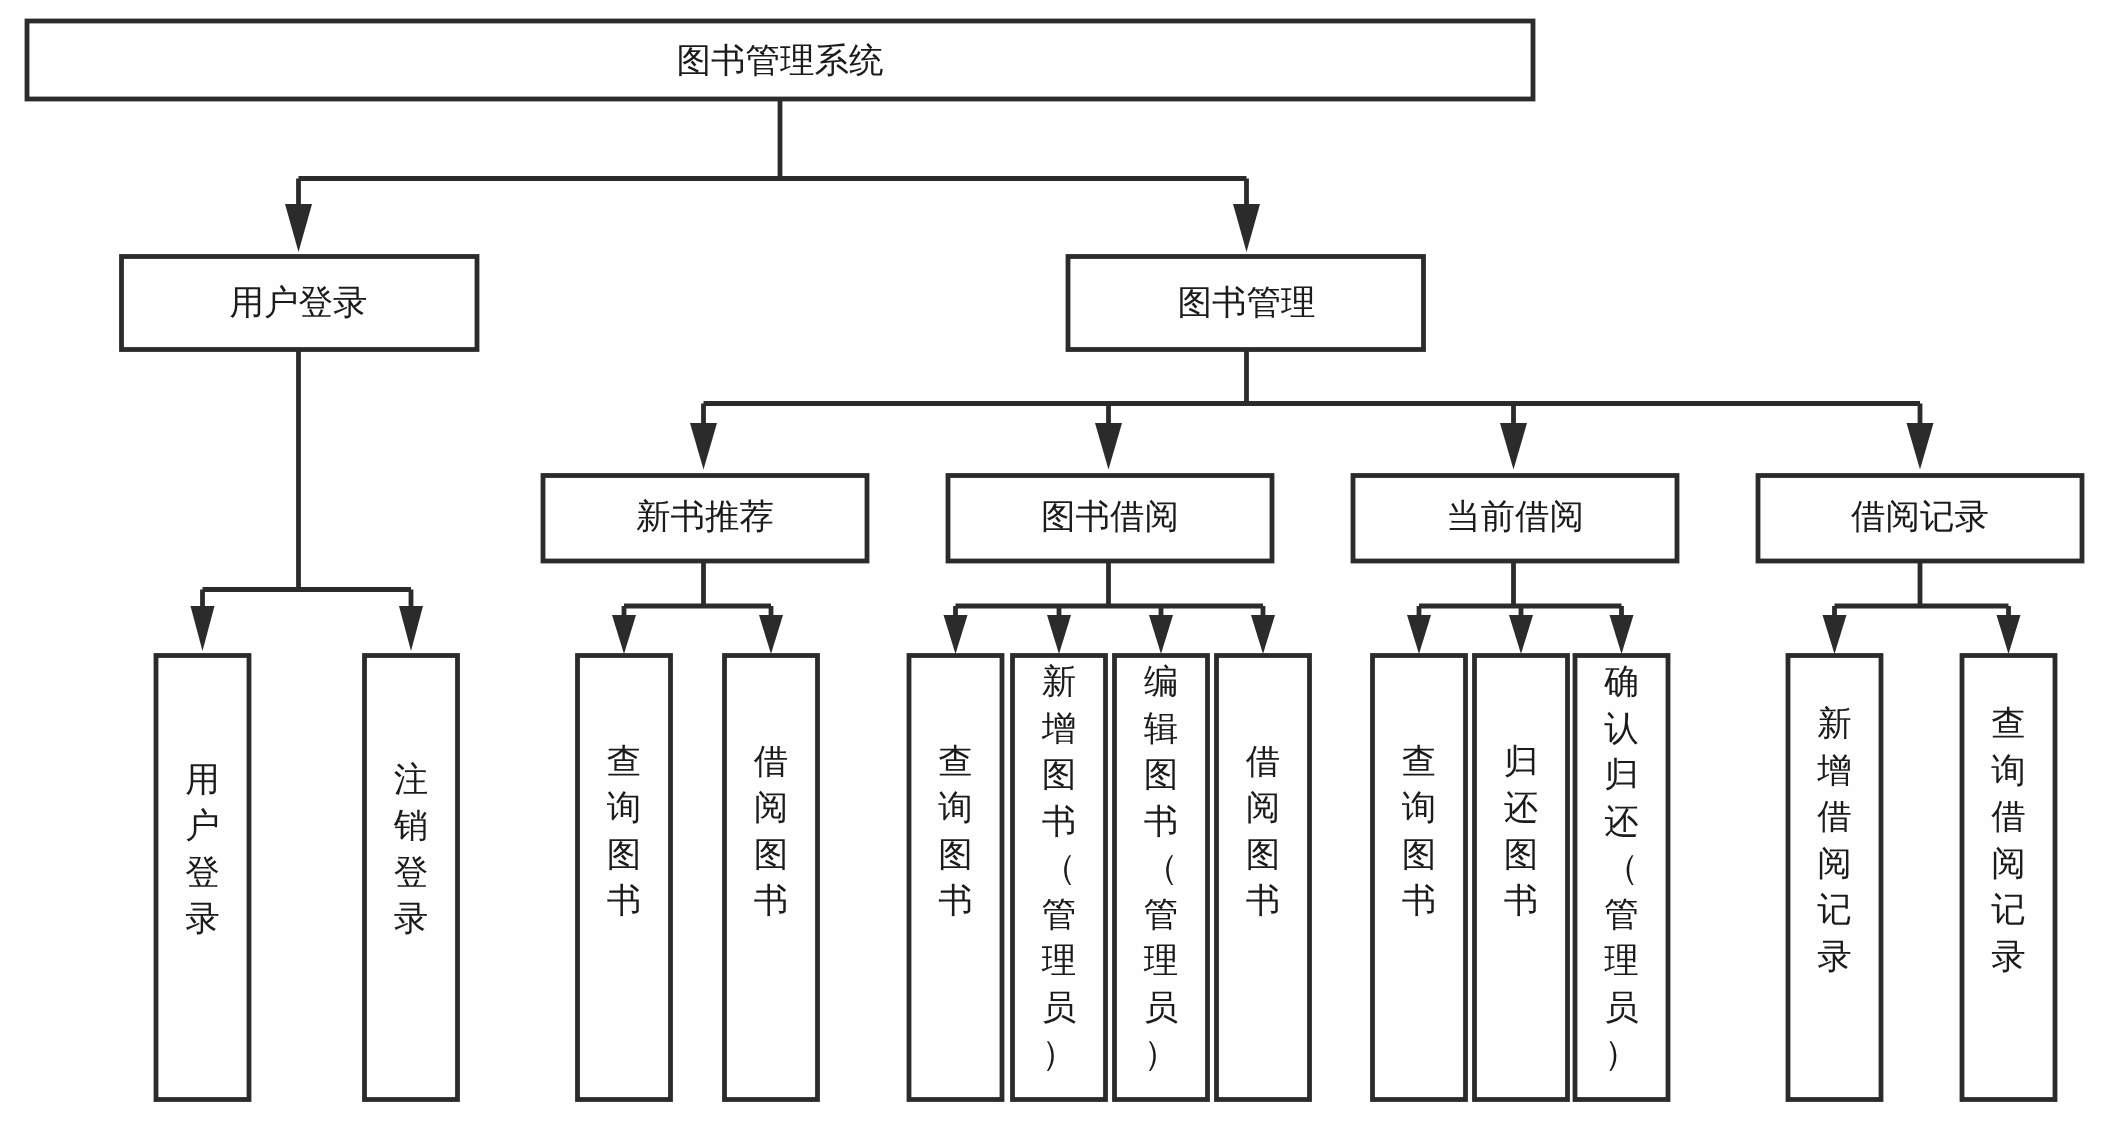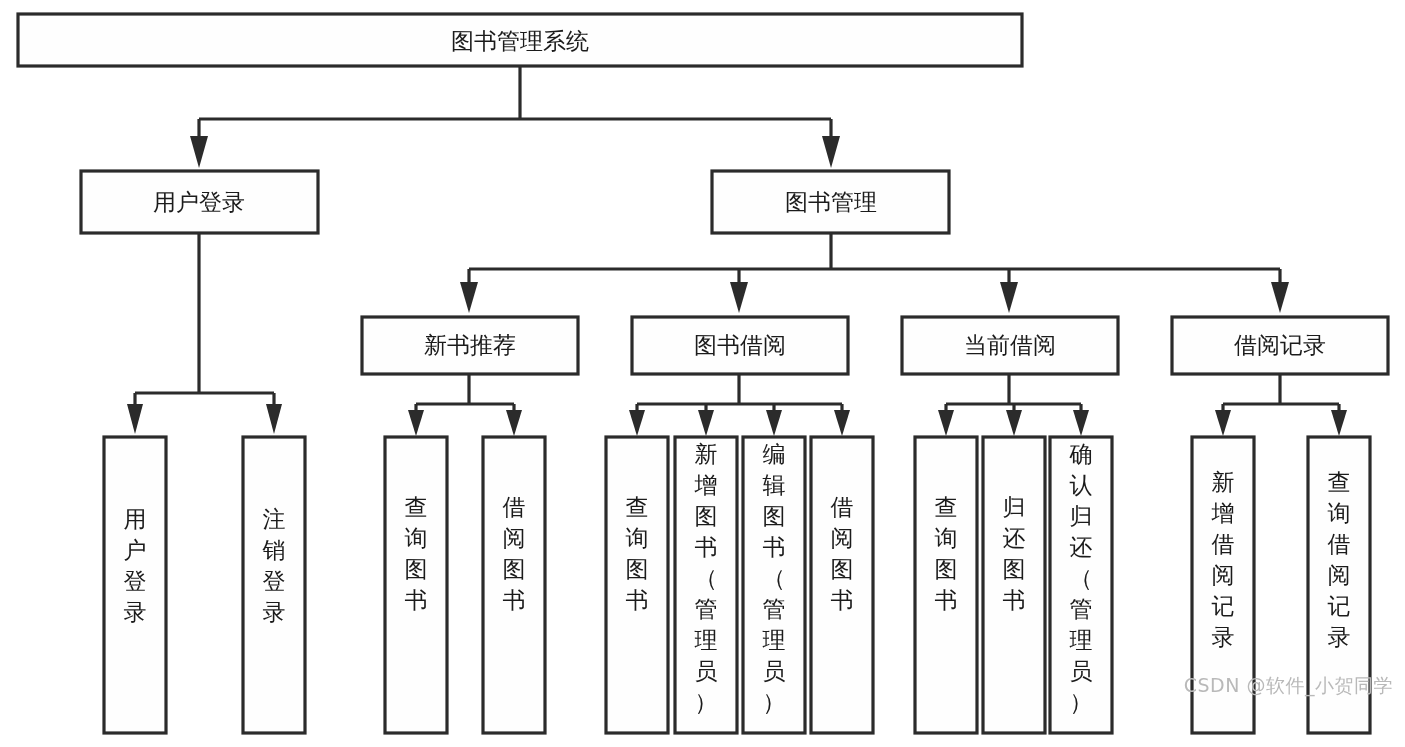--- a/index.html
+++ b/index.html
@@ -228,14 +228,13 @@
       <rect class="node-box" x="1192" y="437" width="62" height="296"></rect>
       <text class="node-label-vertical" x="1223" y="490"><tspan x="1223" y="490">新</tspan><tspan x="1223" y="521">增</tspan><tspan x="1223" y="552">借</tspan><tspan x="1223" y="583">阅</tspan><tspan x="1223" y="614">记</tspan><tspan x="1223" y="645">录</tspan></text>
     </g>
     <g>
       <rect class="node-box" x="1308" y="437" width="62" height="296"></rect>
       <text class="node-label-vertical" x="1339" y="490"><tspan x="1339" y="490">查</tspan><tspan x="1339" y="521">询</tspan><tspan x="1339" y="552">借</tspan><tspan x="1339" y="583">阅</tspan><tspan x="1339" y="614">记</tspan><tspan x="1339" y="645">录</tspan></text>
     </g>
 
   </svg>
 
-  <div class="watermark">CSDN @软件_小贺同学</div>
 </div>
 
 </body></html>

